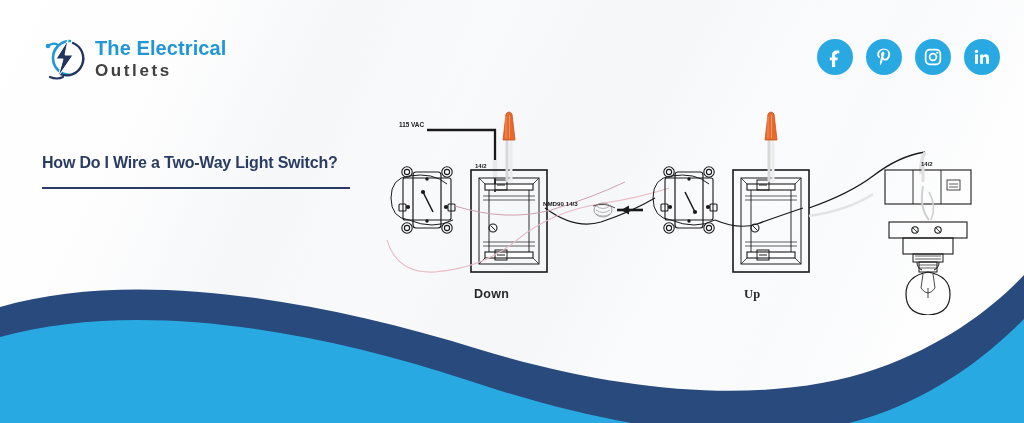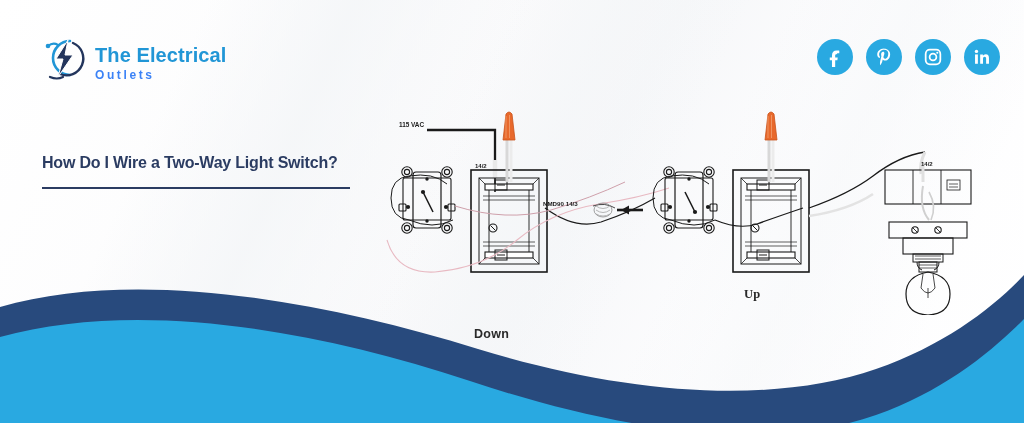--- a/index.html
+++ b/index.html
@@ -36,37 +36,37 @@
   .bg-streak.s1 { left: 120px; }
   .bg-streak.s2 { left: 420px; width: 220px; opacity: .7; }
   .bg-streak.s3 { left: 700px; width: 260px; opacity: .55; }
 
   
   #logo {
     position: absolute;
     left: 40px;
     top: 33px;
     display: flex;
-    align-items: flex-end;
+    align-items: center;
     gap: 9px;
   }
   #logo .mark { width: 46px; height: 48px; display: block; }
   .logo-words { line-height: 1; padding-top: 2px; }
   .logo-line1 {
     display: block;
     font-size: 20px;
     font-weight: bold;
     color: #2196d6;
     letter-spacing: .1px;
   }
   .logo-line2 {
     display: block;
-    font-size: 12px;
+    font-size: 17px;
     font-weight: bold;
-    color: #3b82f6;
+    color: #404040;
     letter-spacing: 2.6px;
     margin-top: 4px;
   }
 
   
   #social {
     position: absolute;
     right: 24px;
     top: 39px;
     display: flex;
@@ -117,21 +117,21 @@
   }
   #diagram svg { display: block; }
 
   .sw-caption {
     position: absolute;
     font-size: 12.5px;
     font-weight: bold;
     color: #2a2a2a;
     letter-spacing: .3px;
   }
-  #cap-down { left: 474px; top: 287px; margin-top: 40px; }
+  #cap-down { left: 474px; top: 287px; }
   #cap-up   { left: 744px; top: 287px; font-family: Liberation Serif, serif; }
 
   
   #waves {
     position: absolute;
     left: 0;
     bottom: 0;
     width: 1024px;
     height: 160px;
   }

